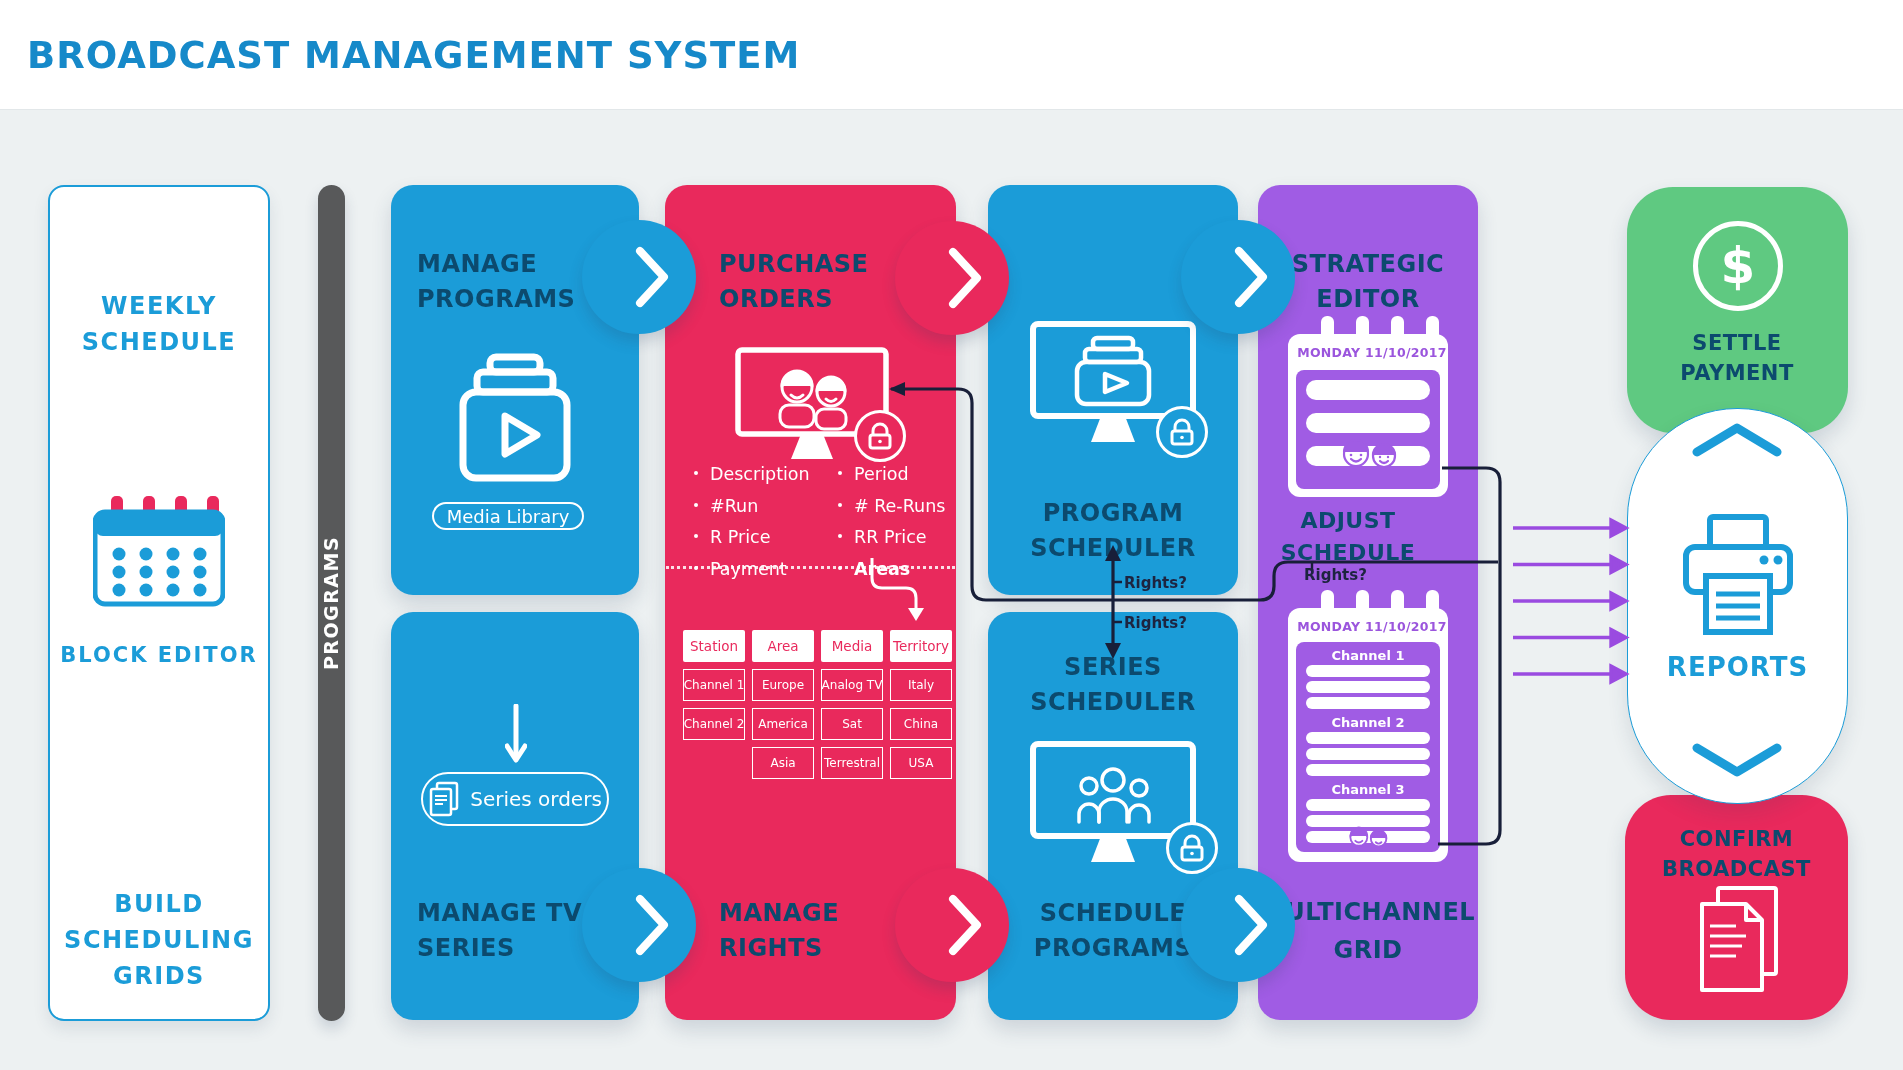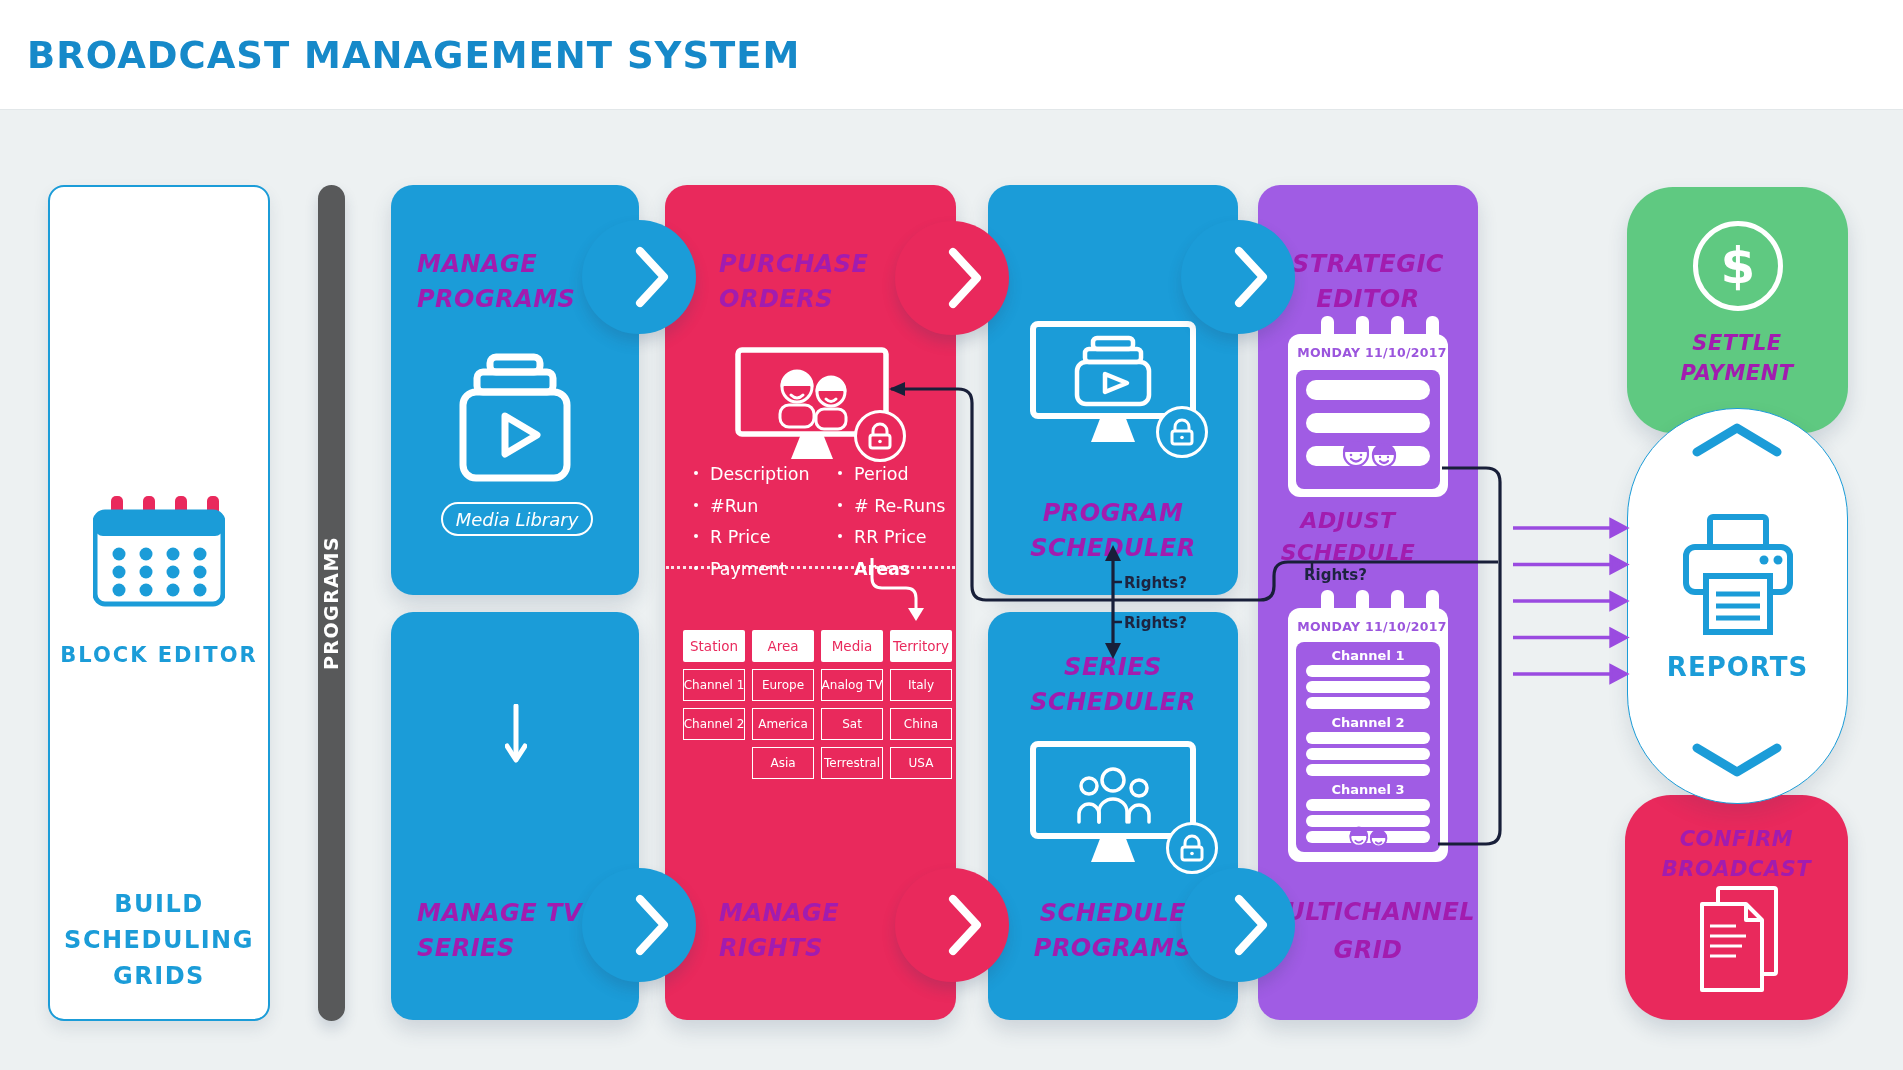--- a/index.html
+++ b/index.html
@@ -15,21 +15,21 @@
   .logo{position:absolute;left:1678px;top:10px;width:186px;text-align:right;}
   .logo-name{font-size:60px;line-height:62px;font-weight:800;font-style:italic;color:#149bd9;letter-spacing:-1px;}
   .logo-tagline{font-size:15.5px;font-weight:700;color:#d62068;margin-top:-2px;letter-spacing:.3px;}
 
   
   .block{position:absolute;border-radius:22px;box-shadow:0 10px 20px rgba(40,62,92,.16);}
   .blue{background:#1b9cd8;}
   .pink{background:#e9295c;}
   .purple{background:#a05ce4;}
   .green{background:#5fc981;}
-  .block-title{position:absolute;color:#a21caf;font-weight:800;font-size:24px;line-height:1.45;letter-spacing:.5px;font-style:italic;}
+  .block-title{position:absolute;color:#0c4a6e;font-weight:800;font-size:24px;line-height:1.45;letter-spacing:.5px;}
   .centered{text-align:center;}
   .chev-circle{position:absolute;width:114px;height:114px;border-radius:50%;z-index:5;display:flex;align-items:center;justify-content:center;box-shadow:0 8px 14px rgba(40,62,92,.18);}
   .chev-circle svg{margin-left:26px;}
 
   
   .left-card{position:absolute;left:48px;top:185px;width:222px;height:836px;background:#fff;border:2px solid #1b9cd8;border-radius:16px;box-shadow:0 8px 16px rgba(40,62,92,.10);}
   .left-title{position:absolute;color:#1b9cd8;font-weight:800;text-align:center;letter-spacing:1.5px;line-height:1.5;}
 
   
   .programs-bar{position:absolute;left:318px;top:185px;width:27px;height:836px;background:#58595a;border-radius:14px;box-shadow:0 8px 14px rgba(40,62,92,.18);display:flex;align-items:center;justify-content:center;}
@@ -78,20 +78,21 @@
 </head>
 <body>
 
 <div id="canvas">
 
   <div class="header">
     <div class="page-title">BROADCAST MANAGEMENT SYSTEM</div>
   </div>
 
   <div class="left-card"></div>
+  <div class="left-title content" style="left:68px;top:288px;width:182px;font-size:24px;">WEEKLY SCHEDULE</div>
 
   <svg class="content" style="left:93px;top:496px;" width="132" height="112" viewBox="0 0 132 112">
     <rect x="18" y="0" width="12" height="26" rx="5" fill="#e9295c"></rect>
     <rect x="50" y="0" width="12" height="26" rx="5" fill="#e9295c"></rect>
     <rect x="82" y="0" width="12" height="26" rx="5" fill="#e9295c"></rect>
     <rect x="114" y="0" width="12" height="26" rx="5" fill="#e9295c"></rect>
     <rect x="2" y="16" width="128" height="92" rx="10" fill="#fff" stroke="#1b9cd8" stroke-width="5"></rect>
     <rect x="2" y="16" width="128" height="24" rx="8" fill="#1b9cd8"></rect>
     <g fill="#1b9cd8">
       <circle cx="26" cy="58" r="6.5"></circle>
@@ -123,31 +124,43 @@
   </div>
   <div class="block-title content" style="left:417px;top:247px;width:200px;">MANAGE PROGRAMS</div>
   <svg class="content" style="left:448px;top:352px;" width="134" height="134" viewBox="0 0 134 134">
     <g stroke="#fff" stroke-width="7" fill="none" stroke-linejoin="round" stroke-linecap="round">
       <rect x="42" y="5" width="50" height="15" rx="6"></rect>
       <rect x="29" y="20" width="76" height="20" rx="6"></rect>
       <rect x="15" y="40" width="104" height="86" rx="13"></rect>
       <path d="M57,64 L89,83 L57,102 Z"></path>
     </g>
   </svg>
-  <div class="pill" style="left:441px;top:502px;width:152px;height:34px;font-size:18px;font-style:italic;">
+  <div class="pill" style="left:432px;top:502px;width:152px;height:28px;font-size:18px;">
     <span>Media Library</span>
   </div>
 
   <div class="block blue" style="left:391px;top:612px;width:248px;height:408px;"></div>
   <svg class="content" style="left:505px;top:704px;" width="22" height="62" viewBox="0 0 22 62">
     <g stroke="#fff" stroke-width="5" fill="none" stroke-linecap="round" stroke-linejoin="round">
       <path d="M11,2 V52"></path>
         <path d="M2,42 L11,56 L20,42"></path>
     </g>
   </svg>
+  <div class="pill content" style="left:421px;top:772px;width:188px;height:54px;font-size:20px;">
+    <svg width="32" height="36" viewBox="0 0 32 36">
+      <rect x="9" y="2" width="20" height="26" rx="2" stroke="#fff" stroke-width="2.5" fill="none"></rect>
+      <rect x="3" y="8" width="20" height="26" rx="2" stroke="#fff" stroke-width="2.5" fill="#1b9cd8"></rect>
+      <g stroke="#fff" stroke-width="2">
+          <path d="M7,15 h12"></path>
+          <path d="M7,19 h12"></path>
+          <path d="M7,23 h8"></path>
+        </g>
+    </svg>
+    <span>Series orders</span>
+  </div>
   <div class="block-title content" style="left:417px;top:896px;width:200px;">MANAGE TV SERIES</div>
   <div class="chev-circle blue" style="left:582px;top:868px;">
     <svg width="34" height="62" viewBox="0 0 34 62">
         <path d="M5,5 L29,31 L5,57" stroke="#fff" stroke-width="8" fill="none" stroke-linecap="round" stroke-linejoin="round"></path>
       </svg>
   </div>
 
   <div class="block pink" style="left:665px;top:185px;width:291px;height:835px;"></div>
   <div class="chev-circle pink" style="left:895px;top:221px;">
     <svg width="34" height="62" viewBox="0 0 34 62">

